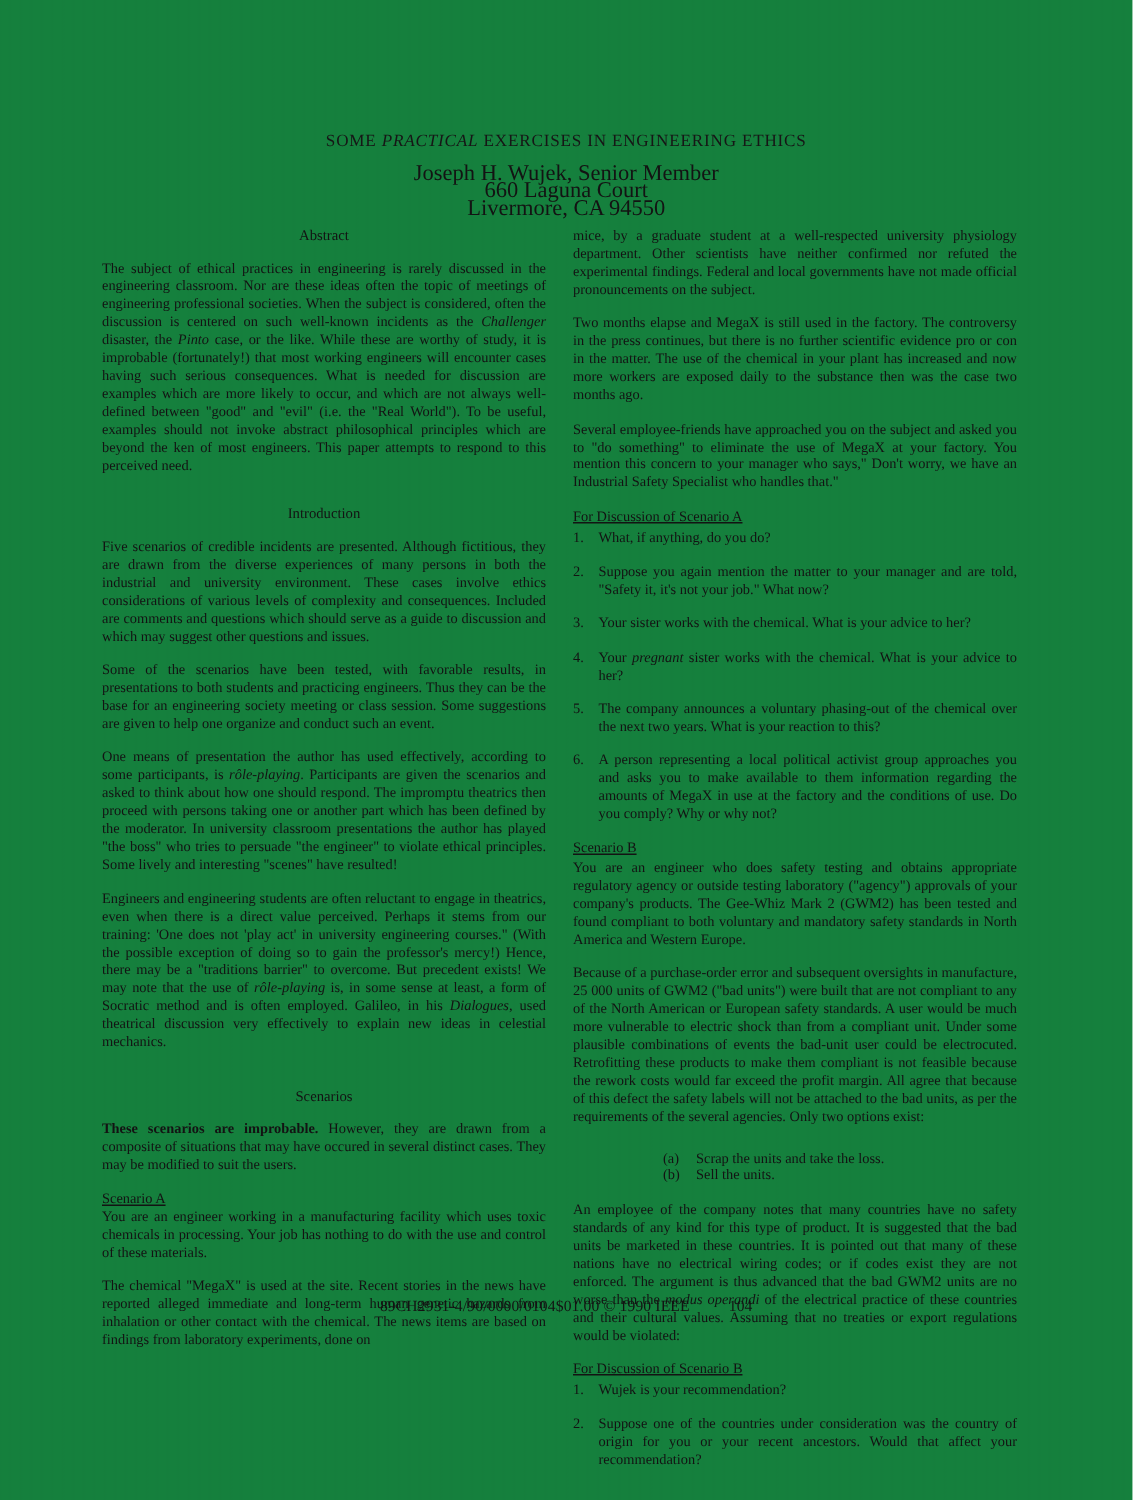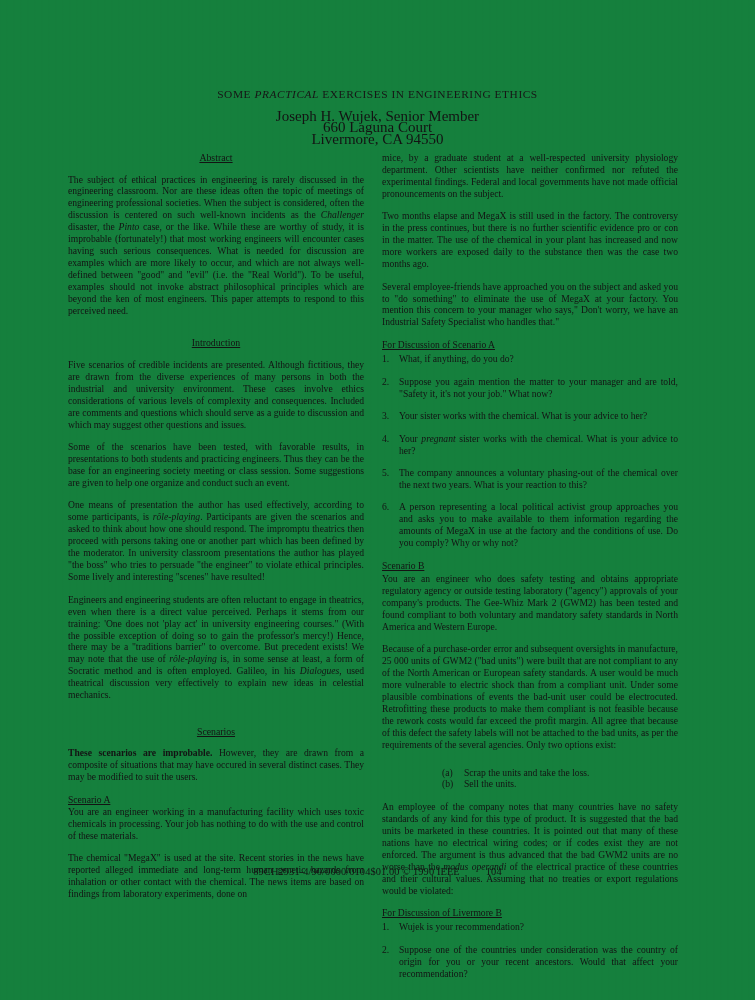--- a/index.html
+++ b/index.html
@@ -78,21 +78,20 @@
     line-height: 11.95px;
     text-align: justify;
     text-justify: inter-word;
     hyphens: none;
   }
   .col-left  { left: 68px; }
   .col-right { left: 382px; }
 
   .sec-head {
     text-align: center;
-    text-decoration: underline;
     margin: 0 0 10px 0;
     font-size: 9.8px;
     line-height: 11.5px;
   }
 
   p.para {
     margin: 0 0 10.5px 0;
     text-align: justify;
   }
   p.para.last { margin-bottom: 0; }
@@ -224,21 +223,21 @@
         <p class="para">You are an engineer who does safety testing and obtains appropriate regulatory agency or outside testing laboratory ("agency") approvals of your company's products.  The Gee-Whiz Mark 2 (GWM2) has been tested and found compliant to both voluntary and mandatory safety standards in North America and Western Europe.</p>
         <p class="para tight">Because of a purchase-order error and subsequent oversights in manufacture, 25 000 units of GWM2 ("bad units") were built that are not compliant to any of the North American or European safety standards.  A user would be much more vulnerable to electric shock than from a compliant unit.  Under some plausible combinations of events the bad-unit user could be electrocuted.  Retrofitting these products to make them compliant is not feasible because the rework costs would far exceed the profit margin.  All agree that because of this defect the safety labels will not be attached to the bad units, as per the requirements of the several agencies.  Only two options exist:</p>
 
         <div class="opts">
           <div><span class="lbl">(a)</span><span>Scrap the units and take the loss.</span></div>
           <div><span class="lbl">(b)</span><span>Sell the units.</span></div>
         </div>
 
         <p class="para">An employee of the company notes that many countries have no safety standards of any kind for this type of product.  It is suggested that the bad units be marketed in these countries.  It is pointed out that many of these nations have no electrical wiring codes; or if codes exist they are not enforced.  The argument is thus advanced that the bad GWM2 units are no worse than the <i>modus operandi</i> of the electrical practice of these countries and their cultural values.  Assuming that no treaties or export regulations would be violated:</p>
 
-        <div class="sub-head-wrap"><span class="sub-head">For Discussion of Livermore B</span></div>
+        <div class="sub-head-wrap"><span class="sub-head">For Discussion of Scenario B</span></div>
 
         <ol class="qlist" style="margin-top:2px;">
           <li><span class="num">1.</span><span>Wujek is your recommendation?</span></li>
           <li><span class="num">2.</span><span>Suppose one of the countries under consideration was the country of origin for you or your recent ancestors.  Would that affect your recommendation?</span></li>
         </ol>
 
       </div>
     </div>
 
     <div class="footer">

